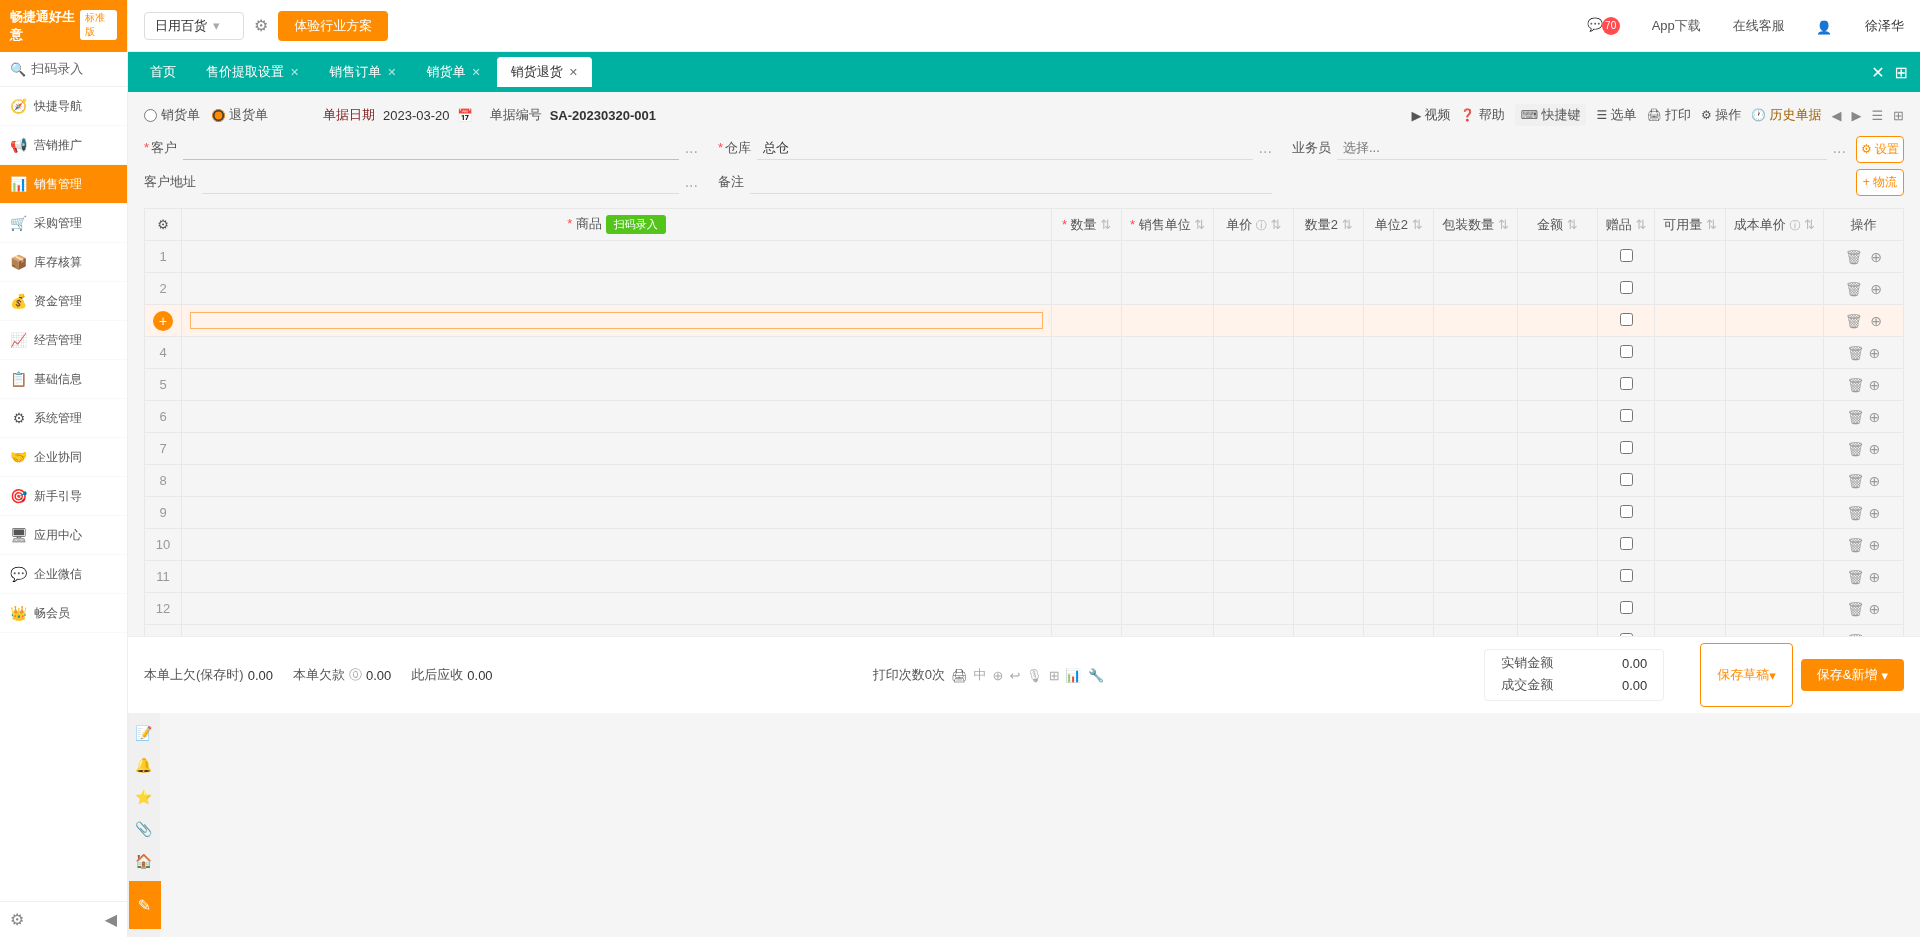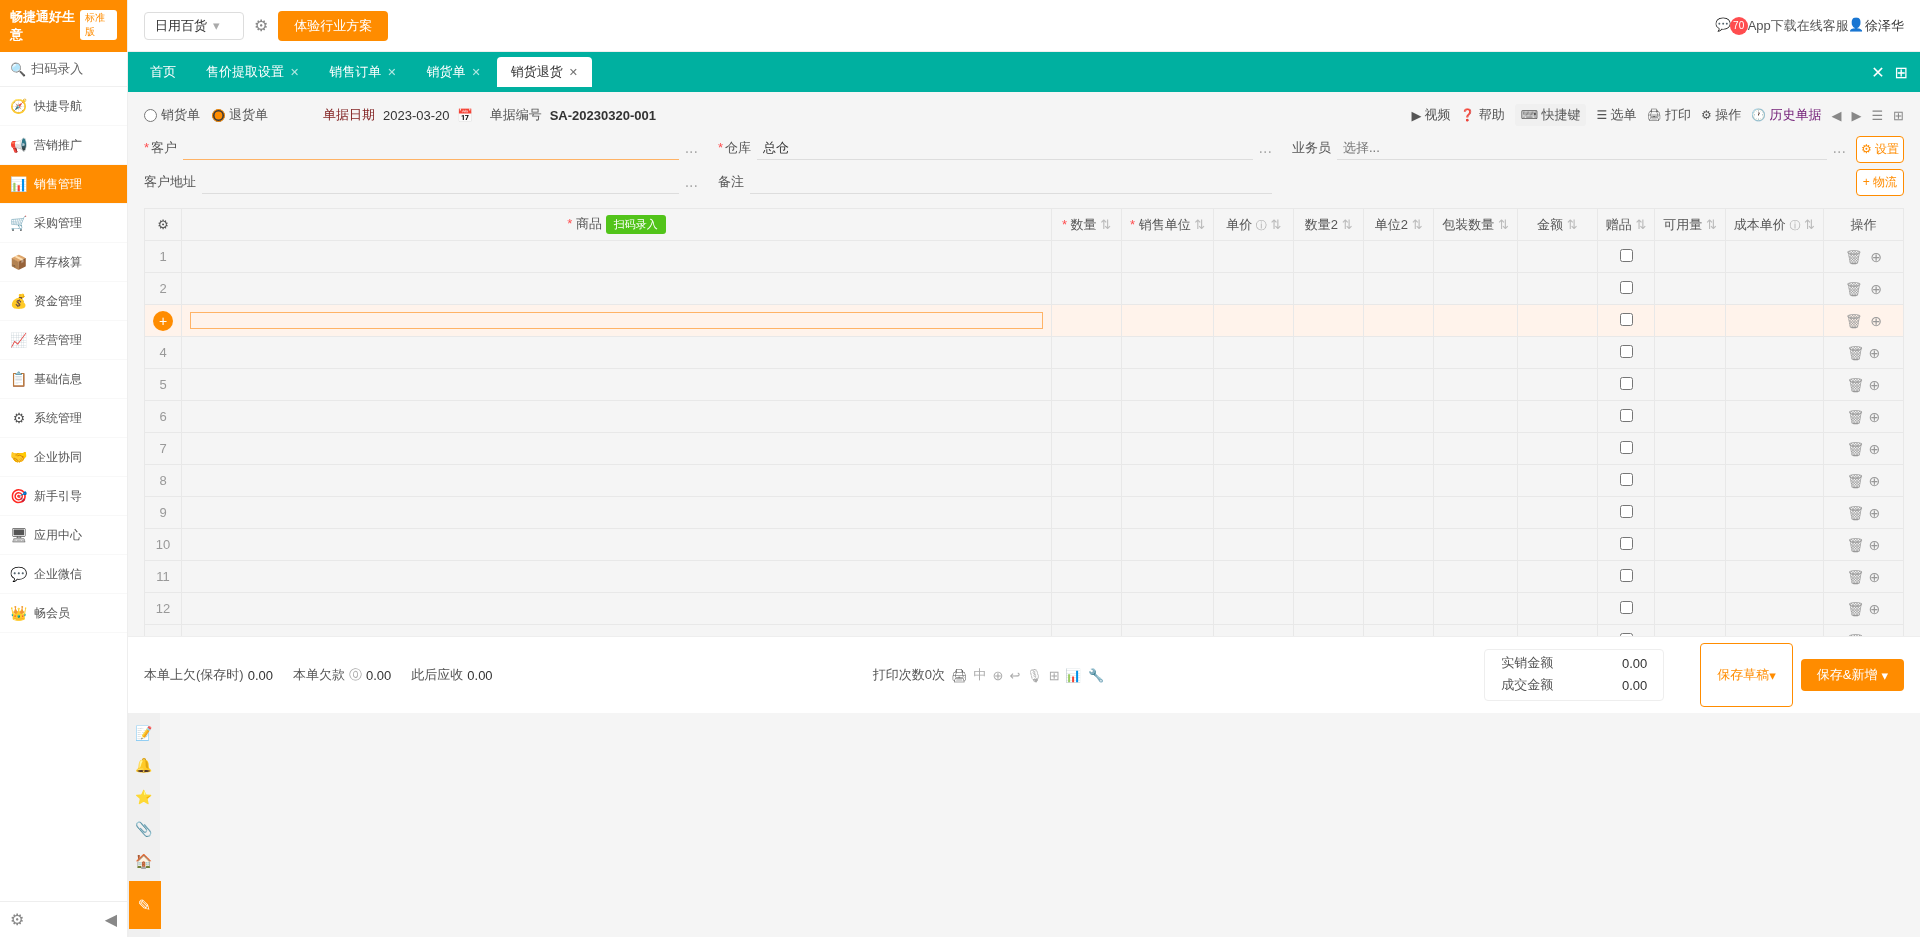--- a/index.html
+++ b/index.html
@@ -16,21 +16,21 @@
     .sidebar-bottom { margin-top: auto; border-top: 1px solid #eee; padding: 8px 10px; display: flex; align-items: center; justify-content: space-between; }
 
     
     .main { flex: 1; display: flex; flex-direction: column; overflow: hidden; }
 
     
     .topbar { height: 52px; background: #fff; border-bottom: 1px solid #eee; display: flex; align-items: center; padding: 0 16px; gap: 10px; }
     .topbar-select { background: #fff; border: 1px solid #ddd; border-radius: 4px; padding: 4px 10px; color: #333; cursor: pointer; display: flex; align-items: center; gap: 6px; min-width: 100px; }
     .topbar-gear { color: #888; cursor: pointer; font-size: 16px; }
     .topbar-btn { background: #ff8c00; color: #fff; border: none; border-radius: 4px; padding: 6px 16px; cursor: pointer; font-size: 13px; }
-    .topbar-right { margin-left: auto; display: flex; align-items: flex-start; gap: 0; color: #666; font-size: 13px; }
+    .topbar-right { margin-left: auto; display: flex; align-items: flex-end; gap: 32px; color: #666; font-size: 13px; }
     .topbar-badge { background: #ff4d4f; color: #fff; border-radius: 50%; width: 18px; height: 18px; display: inline-flex; align-items: center; justify-content: center; font-size: 10px; margin-left: -6px; vertical-align: top; }
 
     
     .tabbar { background: #00b0a0; display: flex; align-items: center; height: 40px; padding: 0 8px; gap: 2px; }
     .tab { display: flex; align-items: center; padding: 6px 14px; color: #fff; cursor: pointer; border-radius: 4px 4px 0 0; font-size: 13px; gap: 6px; }
     .tab.active { background: #fff; color: #333; }
     .tab-close { font-size: 11px; color: inherit; opacity: 0.7; }
     .tabbar-close { margin-left: auto; color: #fff; cursor: pointer; font-size: 16px; padding: 4px; }
     .tabbar-expand { color: #fff; cursor: pointer; font-size: 16px; padding: 4px; }
     .radio-group { display: flex; align-items: center; gap: 12px; }
@@ -238,21 +238,21 @@
           </span>
           <span style="cursor:pointer;color:#555;font-size:12px;">
             ☰ <span>选单</span>
           </span>
           <span style="cursor:pointer;color:#555;font-size:12px;">
             🖨 <span>打印</span>
           </span>
           <span style="cursor:pointer;color:#555;font-size:12px;">
             ⚙ <span>操作</span>
           </span>
-          <span style="cursor:pointer;color:#701a75;font-size:12px;">
+          <span style="cursor:pointer;color:#a16207;font-size:12px;">
             🕐 <span>历史单据</span>
           </span>
           <span style="cursor:pointer;color:#888;">◀</span>
           <span style="cursor:pointer;color:#888;">▶</span>
           <span style="cursor:pointer;color:#888;">☰</span>
           <span style="cursor:pointer;color:#888;">⊞</span>
         </div>
       </div>
 
       <div style="display:flex;align-items:flex-start;gap:10px;margin-bottom:12px;">

